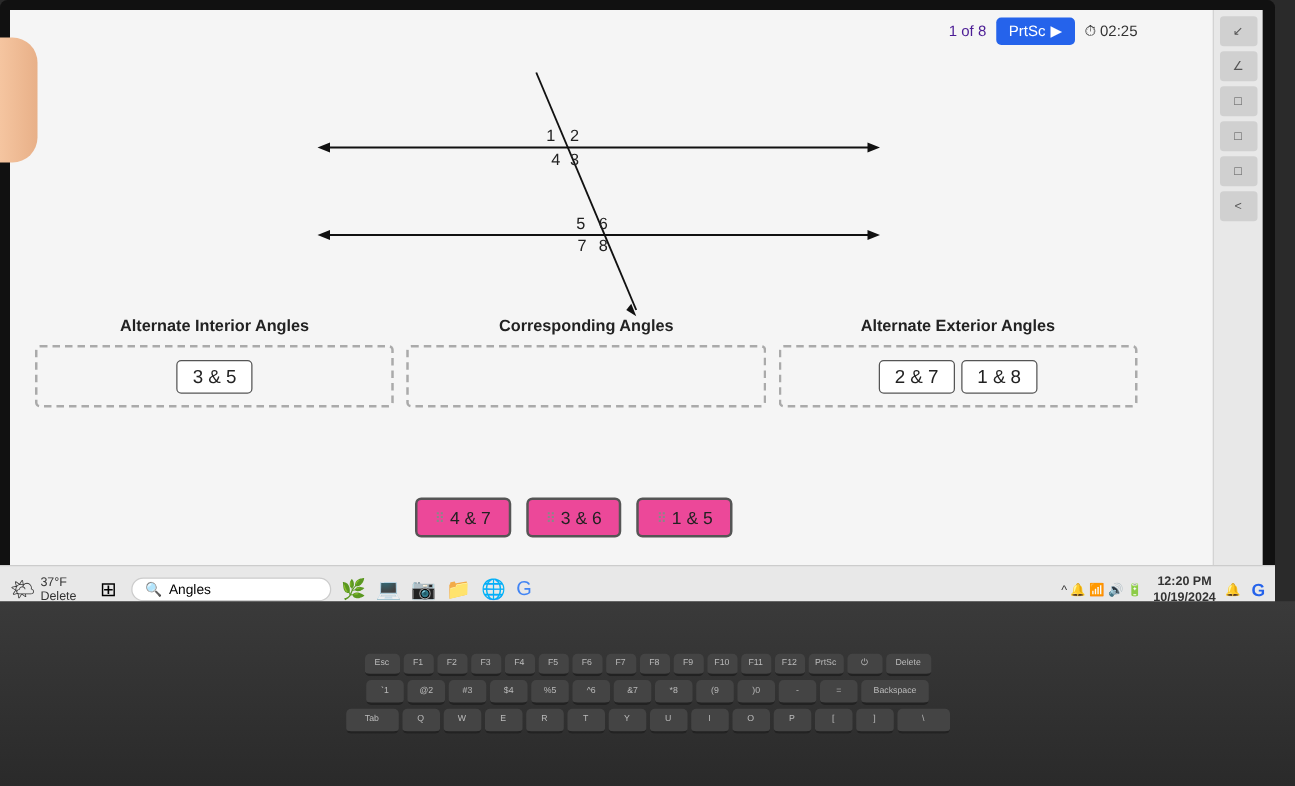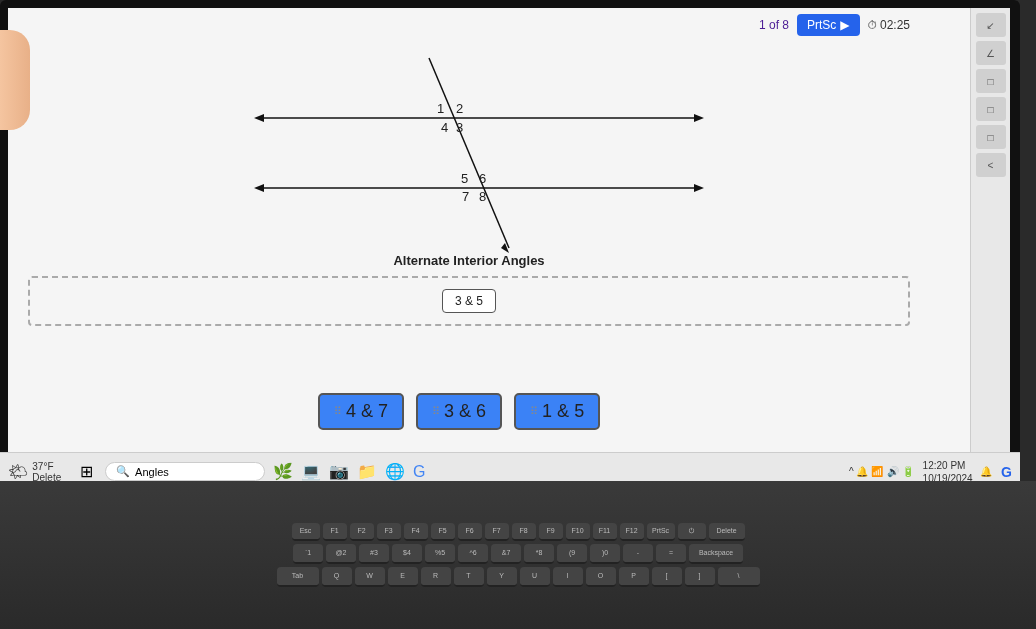--- a/index.html
+++ b/index.html
@@ -161,42 +161,42 @@
       justify-content: center;
       flex-wrap: wrap;
       gap: 5px;
       padding: 6px;
     }
 
     .angle-chip {
       border: 1.5px solid #555;
       border-radius: 4px;
       padding: 4px 12px;
-      font-size: 12px;
+      font-size: 15px;
       background: #fff;
       color: #222;
     }
 
     
     .draggable-chips {
       position: absolute;
       bottom: 50px;
       left: 0;
       right: 60px;
       display: flex;
       justify-content: center;
       gap: 12px;
     }
 
     .draggable-chip {
       border: 2px solid #555;
       border-radius: 5px;
       padding: 6px 14px;
-      font-size: 18px;
-      background: #3b82f6;
+      font-size: 14px;
+      background: #ec4899;
       color: #222;
       cursor: pointer;
       display: flex;
       align-items: center;
       gap: 4px;
       margin-top: 16px;
     }
 
     .draggable-chip::before {
       content: '⠿';
@@ -255,22 +255,23 @@
     .taskbar-right {
       margin-left: auto;
       display: flex;
       align-items: center;
       gap: 8px;
       font-size: 10px;
       color: #333;
     }
 
     .clock {
-      text-align: left;
+      text-align: center;
       line-height: 1.3;
+      font-weight: bold;
     }
 
     
     .keyboard-area {
       position: absolute;
       bottom: 0;
       left: 0;
       width: 1036px;
       height: 148px;
       background: linear-gradient(180deg, #3a3a3a 0%, #2a2a2a 100%);
@@ -364,21 +365,32 @@
 
         <div class="labels-section">
 
           <div class="angle-column">
             <div class="angle-column-header">Alternate Interior Angles</div>
             <div class="drop-zone">
               <div class="angle-chip">3 &amp; 5</div>
             </div>
           </div>
 
-
+          <div class="angle-column">
+            <div class="angle-column-header">Corresponding Angles</div>
+            <div class="drop-zone"></div>
+          </div>
+
+          <div class="angle-column">
+            <div class="angle-column-header">Alternate Exterior Angles</div>
+            <div class="drop-zone">
+              <div class="angle-chip">2 &amp; 7</div>
+              <div class="angle-chip">1 &amp; 8</div>
+            </div>
+          </div>
 
 
         </div>
 
         <div class="draggable-chips">
           <div class="draggable-chip">4 &amp; 7</div>
           <div class="draggable-chip">3 &amp; 6</div>
           <div class="draggable-chip">1 &amp; 5</div>
         </div>
 

